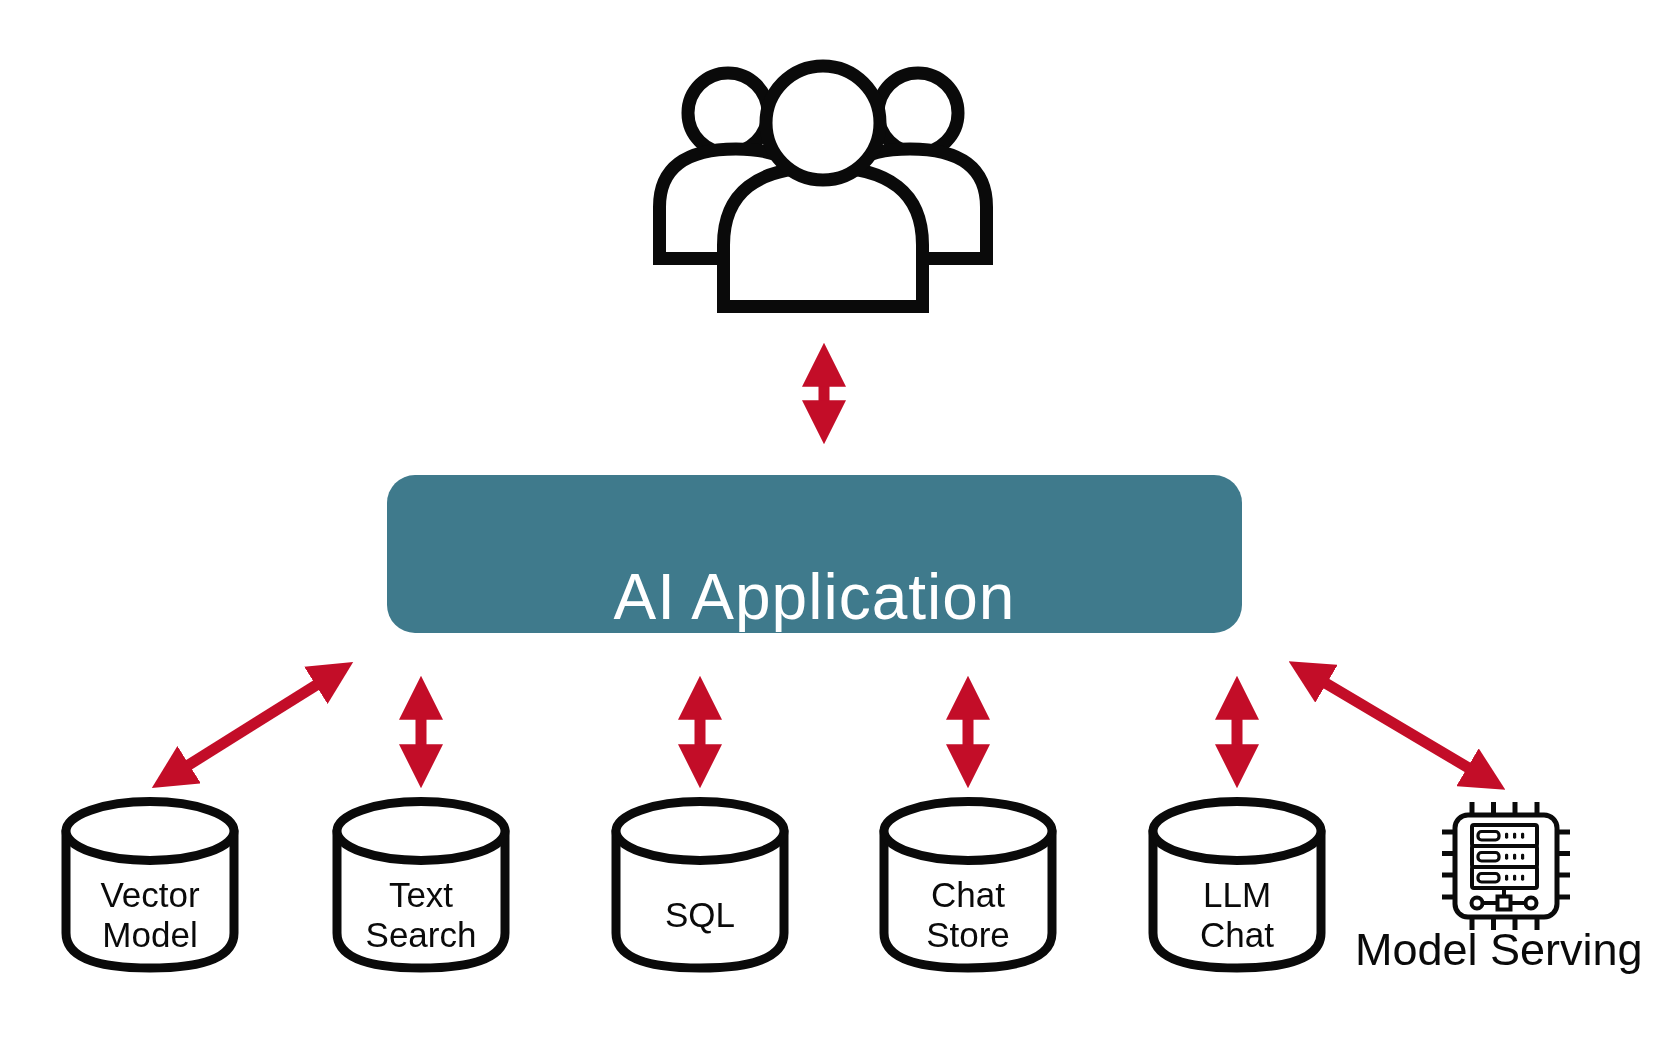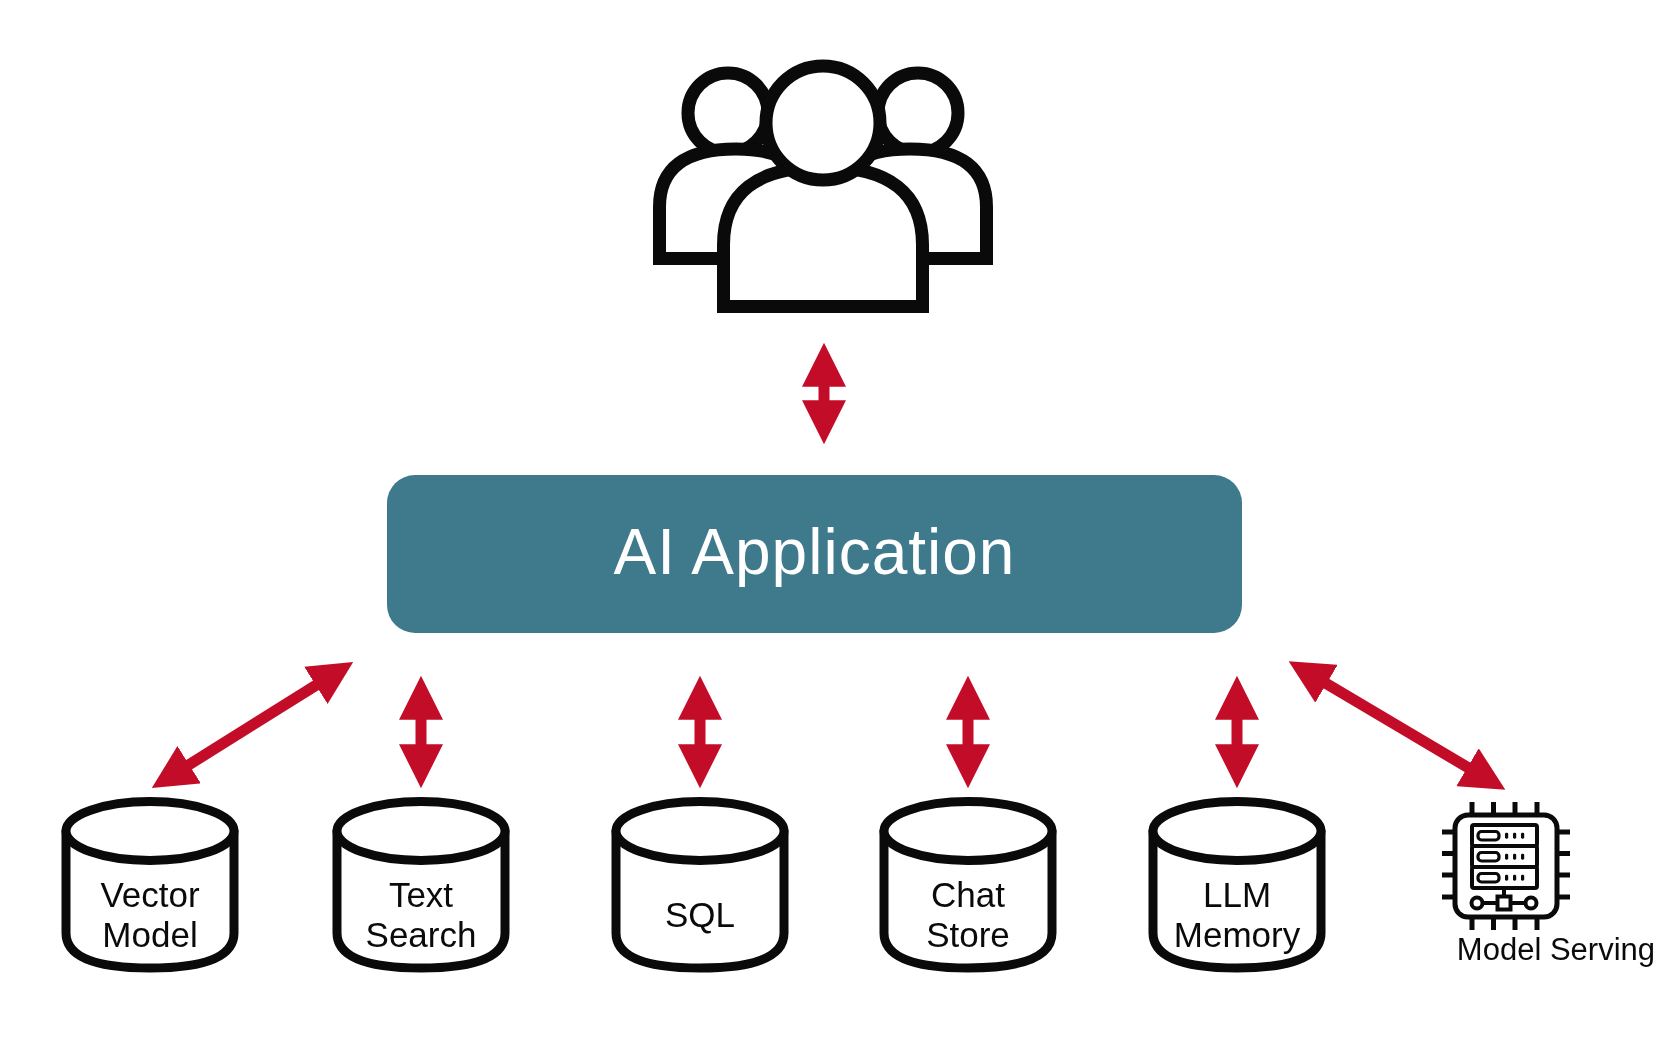--- a/index.html
+++ b/index.html
@@ -33,22 +33,22 @@
     position:absolute;left:0;right:0;top:62px;bottom:6px;
     display:flex;align-items:center;justify-content:center;
     text-align:center;
     font-size:35px;line-height:40px;
     color:#0a0a0a;
     white-space:pre-line;
   }
   
   .model-label{
     position:absolute;left:1355px;top:930px;width:300px;
-    text-align:right;
-    font-size:31px;line-height:40px;
+    text-align:left;
+    font-size:45px;line-height:40px;
     color:#0a0a0a;
   }
   .arrows{position:absolute;left:0;top:0;}
   .arrows line{stroke:#C30D28;stroke-width:11;}
 </style>
 </head>
 <body>
 
 <div class="canvas">
 
@@ -71,21 +71,21 @@
     </defs>
     <line x1="824" y1="356" x2="824" y2="431" marker-start="url(#ah)" marker-end="url(#ah)" stroke="#C30D28"></line>
     <line x1="342" y1="669" x2="163" y2="781" marker-start="url(#ah)" marker-end="url(#ah)" stroke="#C30D28"></line>
     <line x1="421" y1="689" x2="421" y2="775" marker-start="url(#ah)" marker-end="url(#ah)" stroke="#C30D28"></line>
     <line x1="700" y1="689" x2="700" y2="775" marker-start="url(#ah)" marker-end="url(#ah)" stroke="#C30D28"></line>
     <line x1="968" y1="689" x2="968" y2="775" marker-start="url(#ah)" marker-end="url(#ah)" stroke="#C30D28"></line>
     <line x1="1237" y1="689" x2="1237" y2="775" marker-start="url(#ah)" marker-end="url(#ah)" stroke="#C30D28"></line>
     <line x1="1300" y1="668" x2="1494" y2="783" marker-start="url(#ah)" marker-end="url(#ah)" stroke="#C30D28"></line>
   </svg>
 
-  <div class="app-box" style="background: rgb(63, 122, 140);">
+  <div class="app-box" style="background: rgb(63, 122, 140); align-items: flex-end;">
     <span class="app-box-label">AI Application</span>
   </div>
 
   <div class="store-unit" style="left:60px;">
     <svg width="180" height="184" viewBox="0 0 180 184">
       <g fill="#ffffff" stroke="#0a0a0a" stroke-width="9">
         <path d="M 6 36 L 6 138 Q 6 173 90 173 Q 174 173 174 138 L 174 36 Z" stroke-linejoin="round"></path>
         <ellipse cx="90" cy="36" rx="84" ry="29.5"></ellipse>
       </g>
     </svg>
@@ -126,21 +126,21 @@
   </div>
 
   <div class="store-unit" style="left:1147px;">
     <svg width="180" height="184" viewBox="0 0 180 184">
       <g fill="#ffffff" stroke="#0a0a0a" stroke-width="9">
         <path d="M 6 36 L 6 138 Q 6 173 90 173 Q 174 173 174 138 L 174 36 Z" stroke-linejoin="round"></path>
         <ellipse cx="90" cy="36" rx="84" ry="29.5"></ellipse>
       </g>
     </svg>
     <div class="store-label">LLM
-Memory</div>
+Chat</div>
   </div>
 
   <svg class="abs" style="left:1430px;top:790px;" width="150" height="150" viewBox="0 0 150 150">
     <g stroke="#0a0a0a" fill="none">
 
       <g stroke-width="5">
         <line x1="42" y1="12" x2="42" y2="25"></line>
           <line x1="63.5" y1="12" x2="63.5" y2="25"></line>
         <line x1="85" y1="12" x2="85" y2="25"></line>
           <line x1="107" y1="12" x2="107" y2="25"></line>

